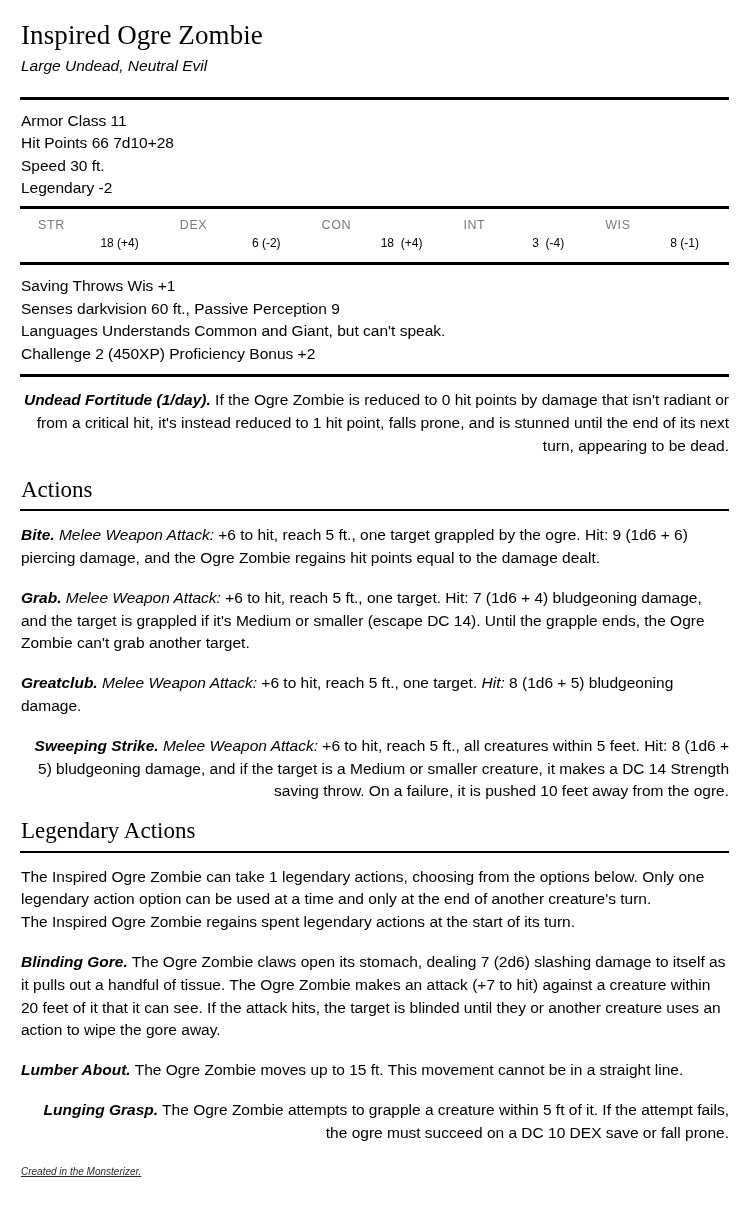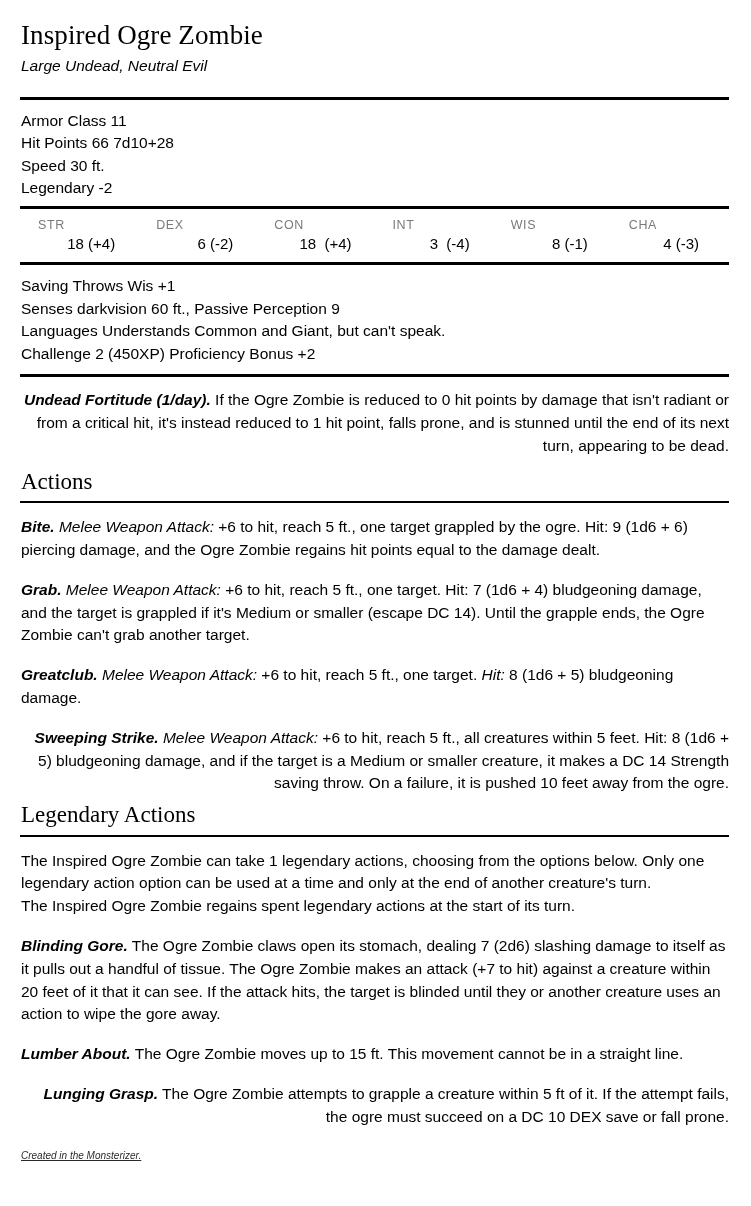--- a/index.html
+++ b/index.html
@@ -76,21 +76,21 @@
   .ability-label {
     display: block;
     font-size: 12.5px;
     color: #7a7a7a;
     letter-spacing: .6px;
     line-height: 15px;
     padding-left: 18px;
   }
   .ability-value {
     display: block;
-    font-size: 15px;
+    font-size: 12px;
     line-height: 21px;
     text-align: right;
     padding-right: 23px;
     white-space: pre;
   }
   .abilities .ability:last-child .ability-value { padding-right: 30px; }
 
   
   .entry {
     font-size: 15.5px;
@@ -109,21 +109,21 @@
   .entry .hit-ital { font-style: italic; }
 
   .block-traits { padding: 12px 0 4px 0; }
 
   
   .section {
     font-family: "Liberation Serif", serif;
     font-size: 23px;
     font-weight: normal;
     line-height: 1.15;
-    margin: 7px 0 6px 1px;
+    margin: 15px 0 6px 1px;
   }
   .section-body { padding-top: 13px; }
 
   .plain-entry {
     font-size: 15.5px;
     line-height: 22.8px;
     margin: 0 0 17px 1px;
   }
 
   
@@ -181,24 +181,20 @@
       <span class="ability-label">CON</span>
       <span class="ability-value">18  (+4)</span>
     </div>
     <div class="ability">
       <span class="ability-label">INT</span>
       <span class="ability-value">3  (-4)</span>
     </div>
     <div class="ability">
       <span class="ability-label">WIS</span>
       <span class="ability-value">8 (-1)</span>
-    </div>
-    <div class="ability">
-      <span class="ability-label">CHA</span>
-      <span class="ability-value">4 (-3)</span>
     </div>
   </div>
 
   <hr class="rule-thick">
 
   <div class="block-secondary">
     <p class="attr-line">
       <b>Saving Throws</b>
       <span>Wis +1</span>
     </p>

